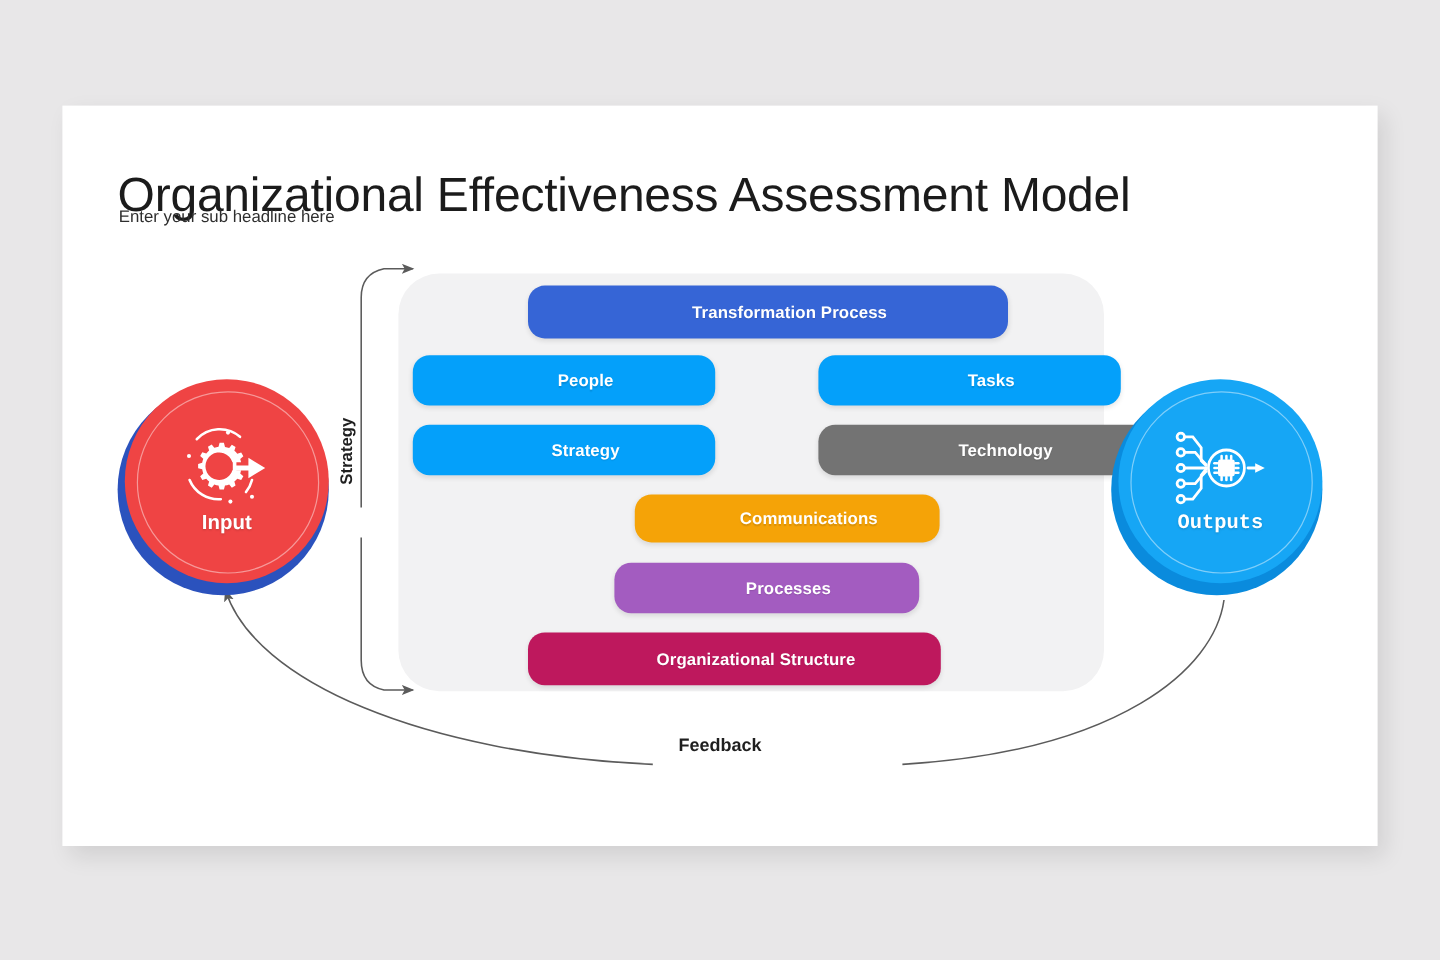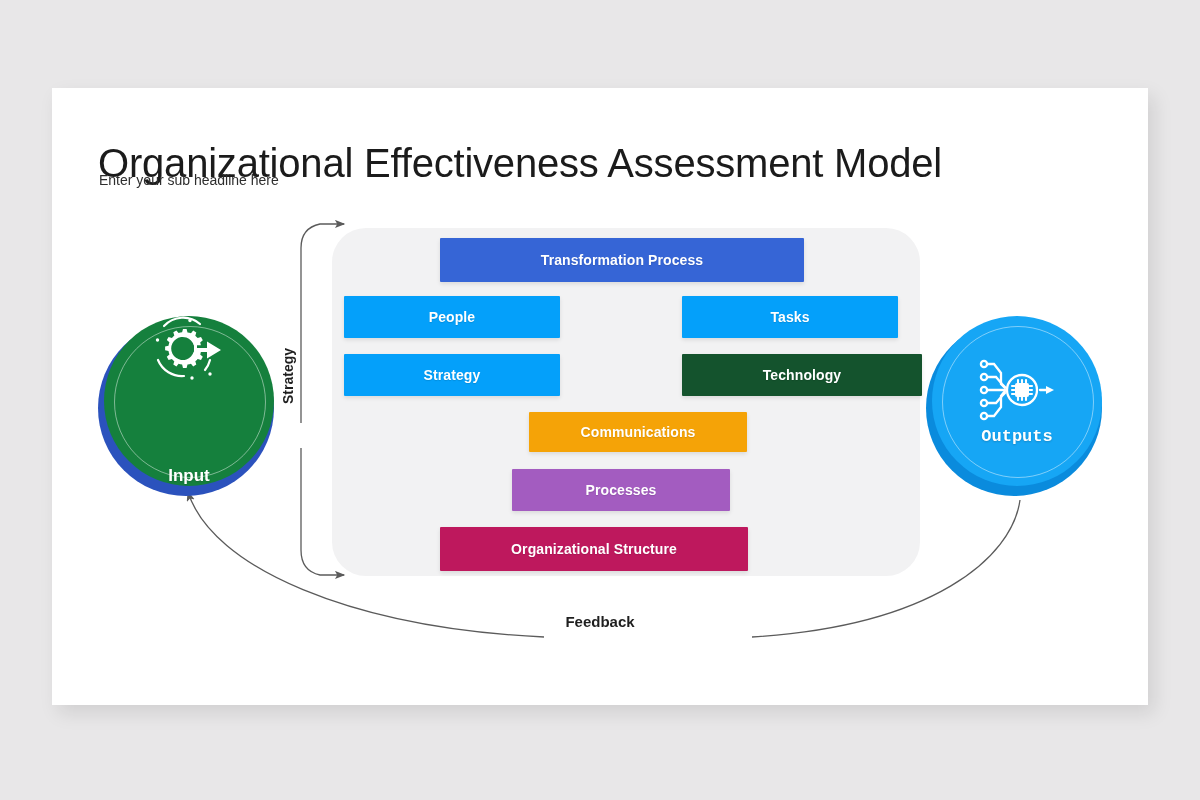--- a/index.html
+++ b/index.html
@@ -74,34 +74,35 @@
     background: #f2f2f3;
     border-radius: 34px;
   }
 
   
   .box {
     position: absolute;
     display: flex;
     align-items: center;
     justify-content: center;
-    border-radius: 1px;
+    border-radius: 14px;
     color: #ffffff;
     font-size: 14px;
     font-weight: bold;
     letter-spacing: 0.1px;
     text-shadow: 0 1px 1px rgba(0,0,0,0.12);
     box-shadow: 0 2px 4px rgba(0,0,0,0.10);
     white-space: nowrap;
+    padding-left: 36px;
   }
   .b-transform { left: 388px; top: 150px;  width: 364px; height: 44px; background: #3665d6; }
   .b-people    { left: 292px; top: 208px;  width: 216px; height: 42px; background: #04a0fa; }
   .b-tasks     { left: 630px; top: 208px;  width: 216px; height: 42px; background: #04a0fa; }
   .b-equip     { left: 292px; top: 266px;  width: 216px; height: 42px; background: #04a0fa; }
-  .b-tech      { left: 630px; top: 266px;  width: 240px; height: 42px; background: #14532d; text-align: center; }
+  .b-tech      { left: 630px; top: 266px;  width: 240px; height: 42px; background: #737373; text-align: center; }
   .b-comms     { left: 477px; top: 324px;  width: 218px; height: 40px; background: #f5a307; }
   .b-proc      { left: 460px; top: 381px;  width: 218px; height: 42px; background: #a35cc0; }
   .b-org       { left: 388px; top: 439px;  width: 308px; height: 44px; background: #be185d; }
 
   
   .node {
     position: absolute;
     width: 176px;
     height: 176px;
   }
@@ -144,21 +145,21 @@
   .node-label {
     position: relative;
     font-size: 17px;
     font-weight: bold;
     color: #ffffff;
     text-shadow: 0 1px 2px rgba(0,0,0,0.18);
   }
   #node-input  { left: 46px;  top: 228px; }
   #node-output { left: 874px; top: 228px; font-family: Liberation Mono, monospace; }
   .in-shadow  { background: #2b52bd; }
-  .in-main    { background: #15803d; justify-content: space-between; }
+  .in-main    { background: #ef4444; }
   .out-shadow { background: #0a8bdd; }
   .out-main   { background: #16a6f5; }
 
   
   .strategy-label {
     position: absolute;
     left: 228px;
     top: 316px;
     font-size: 14px;
     font-weight: bold;

